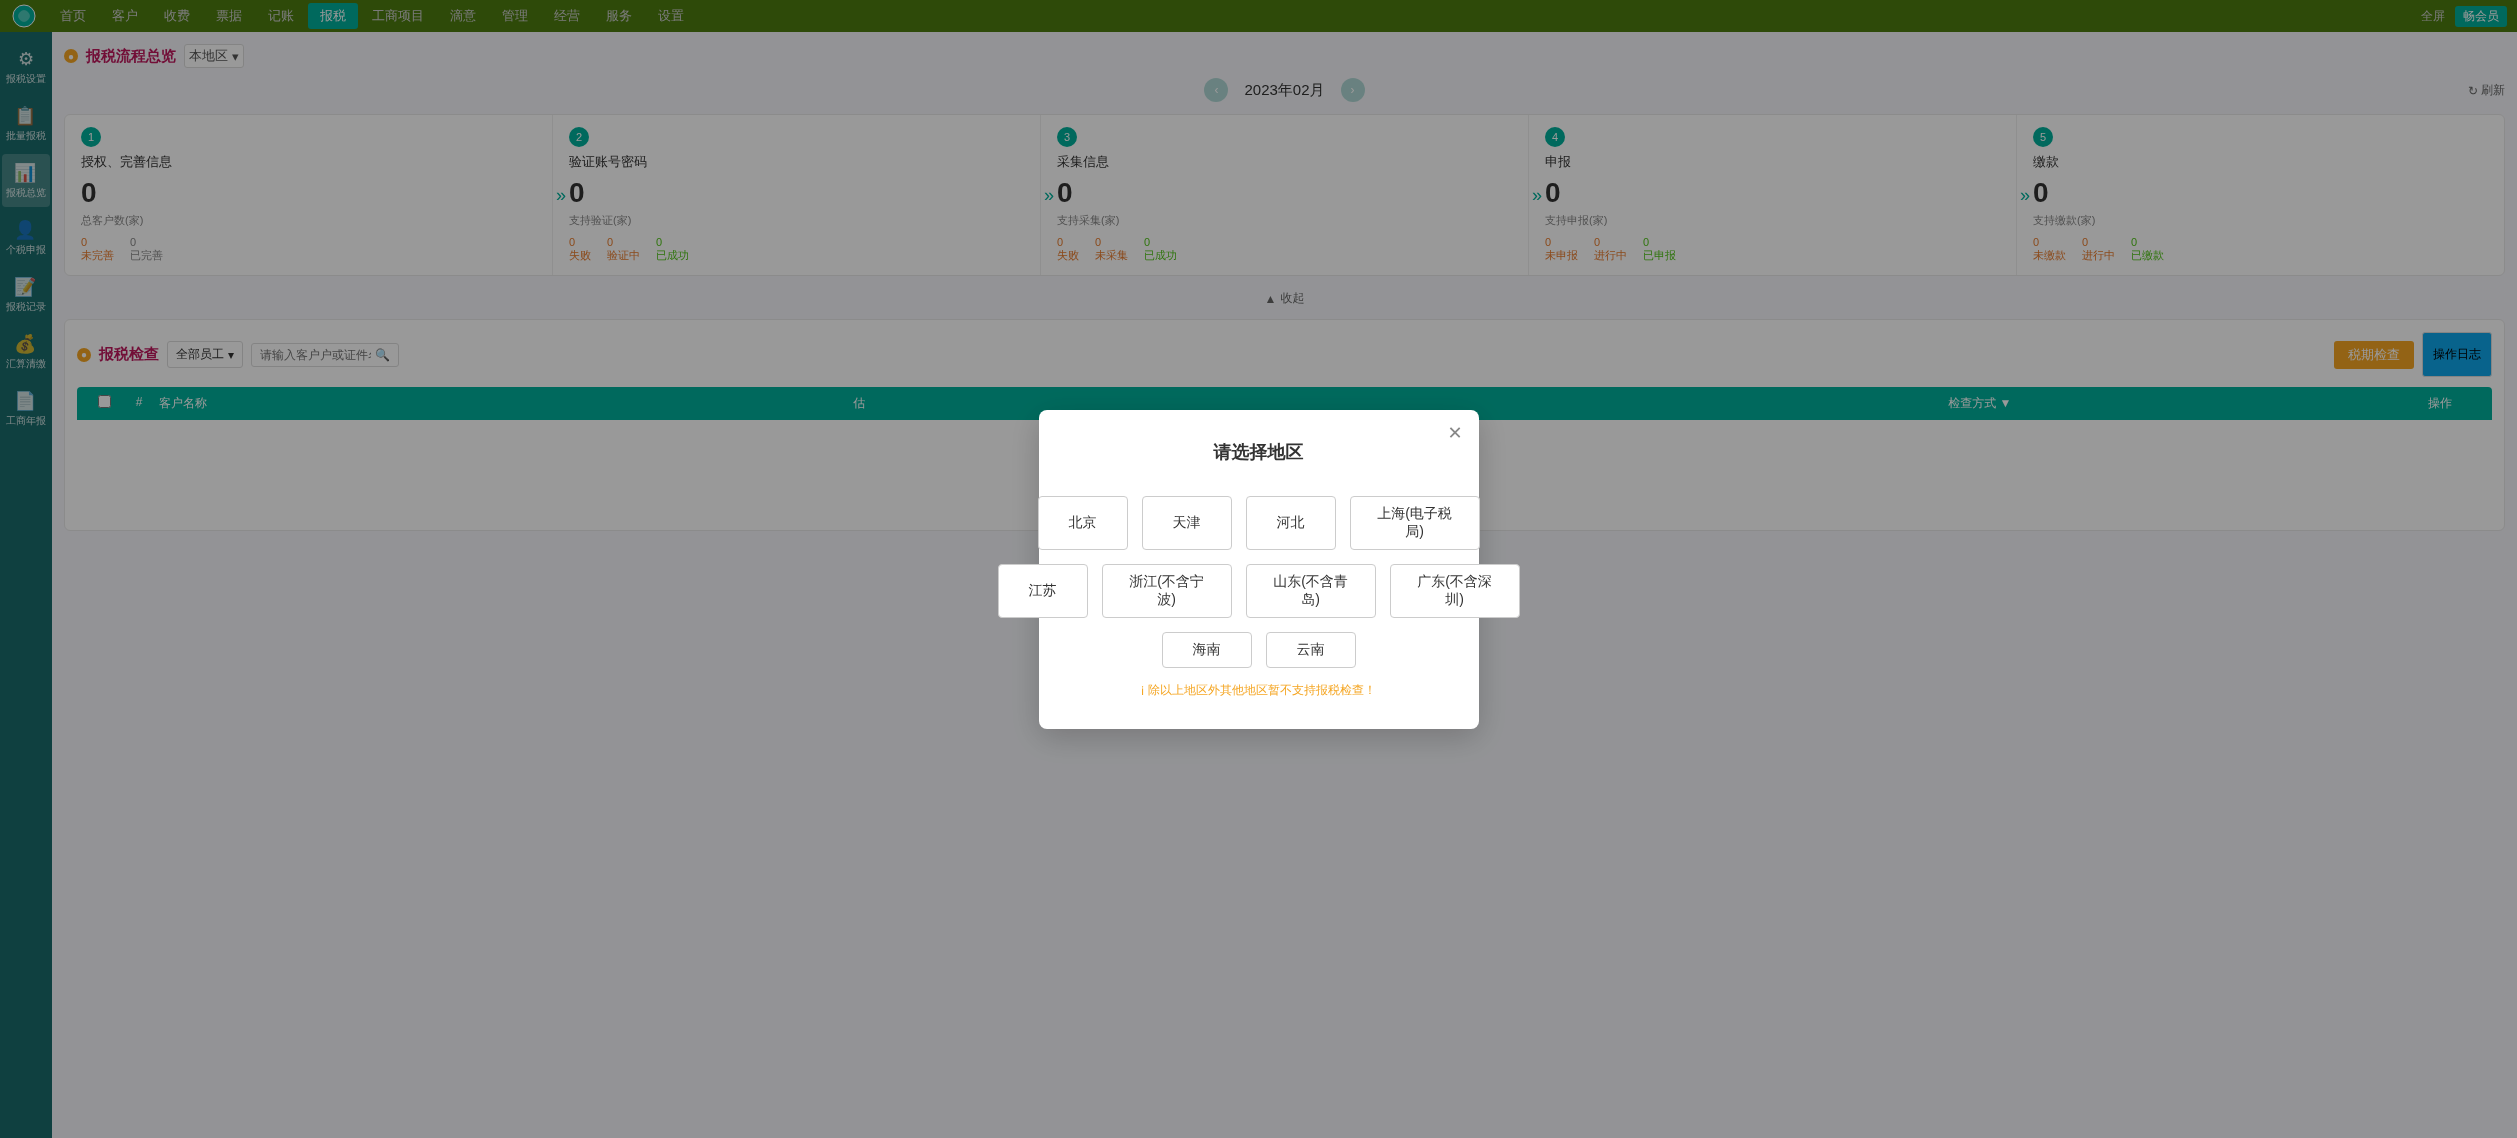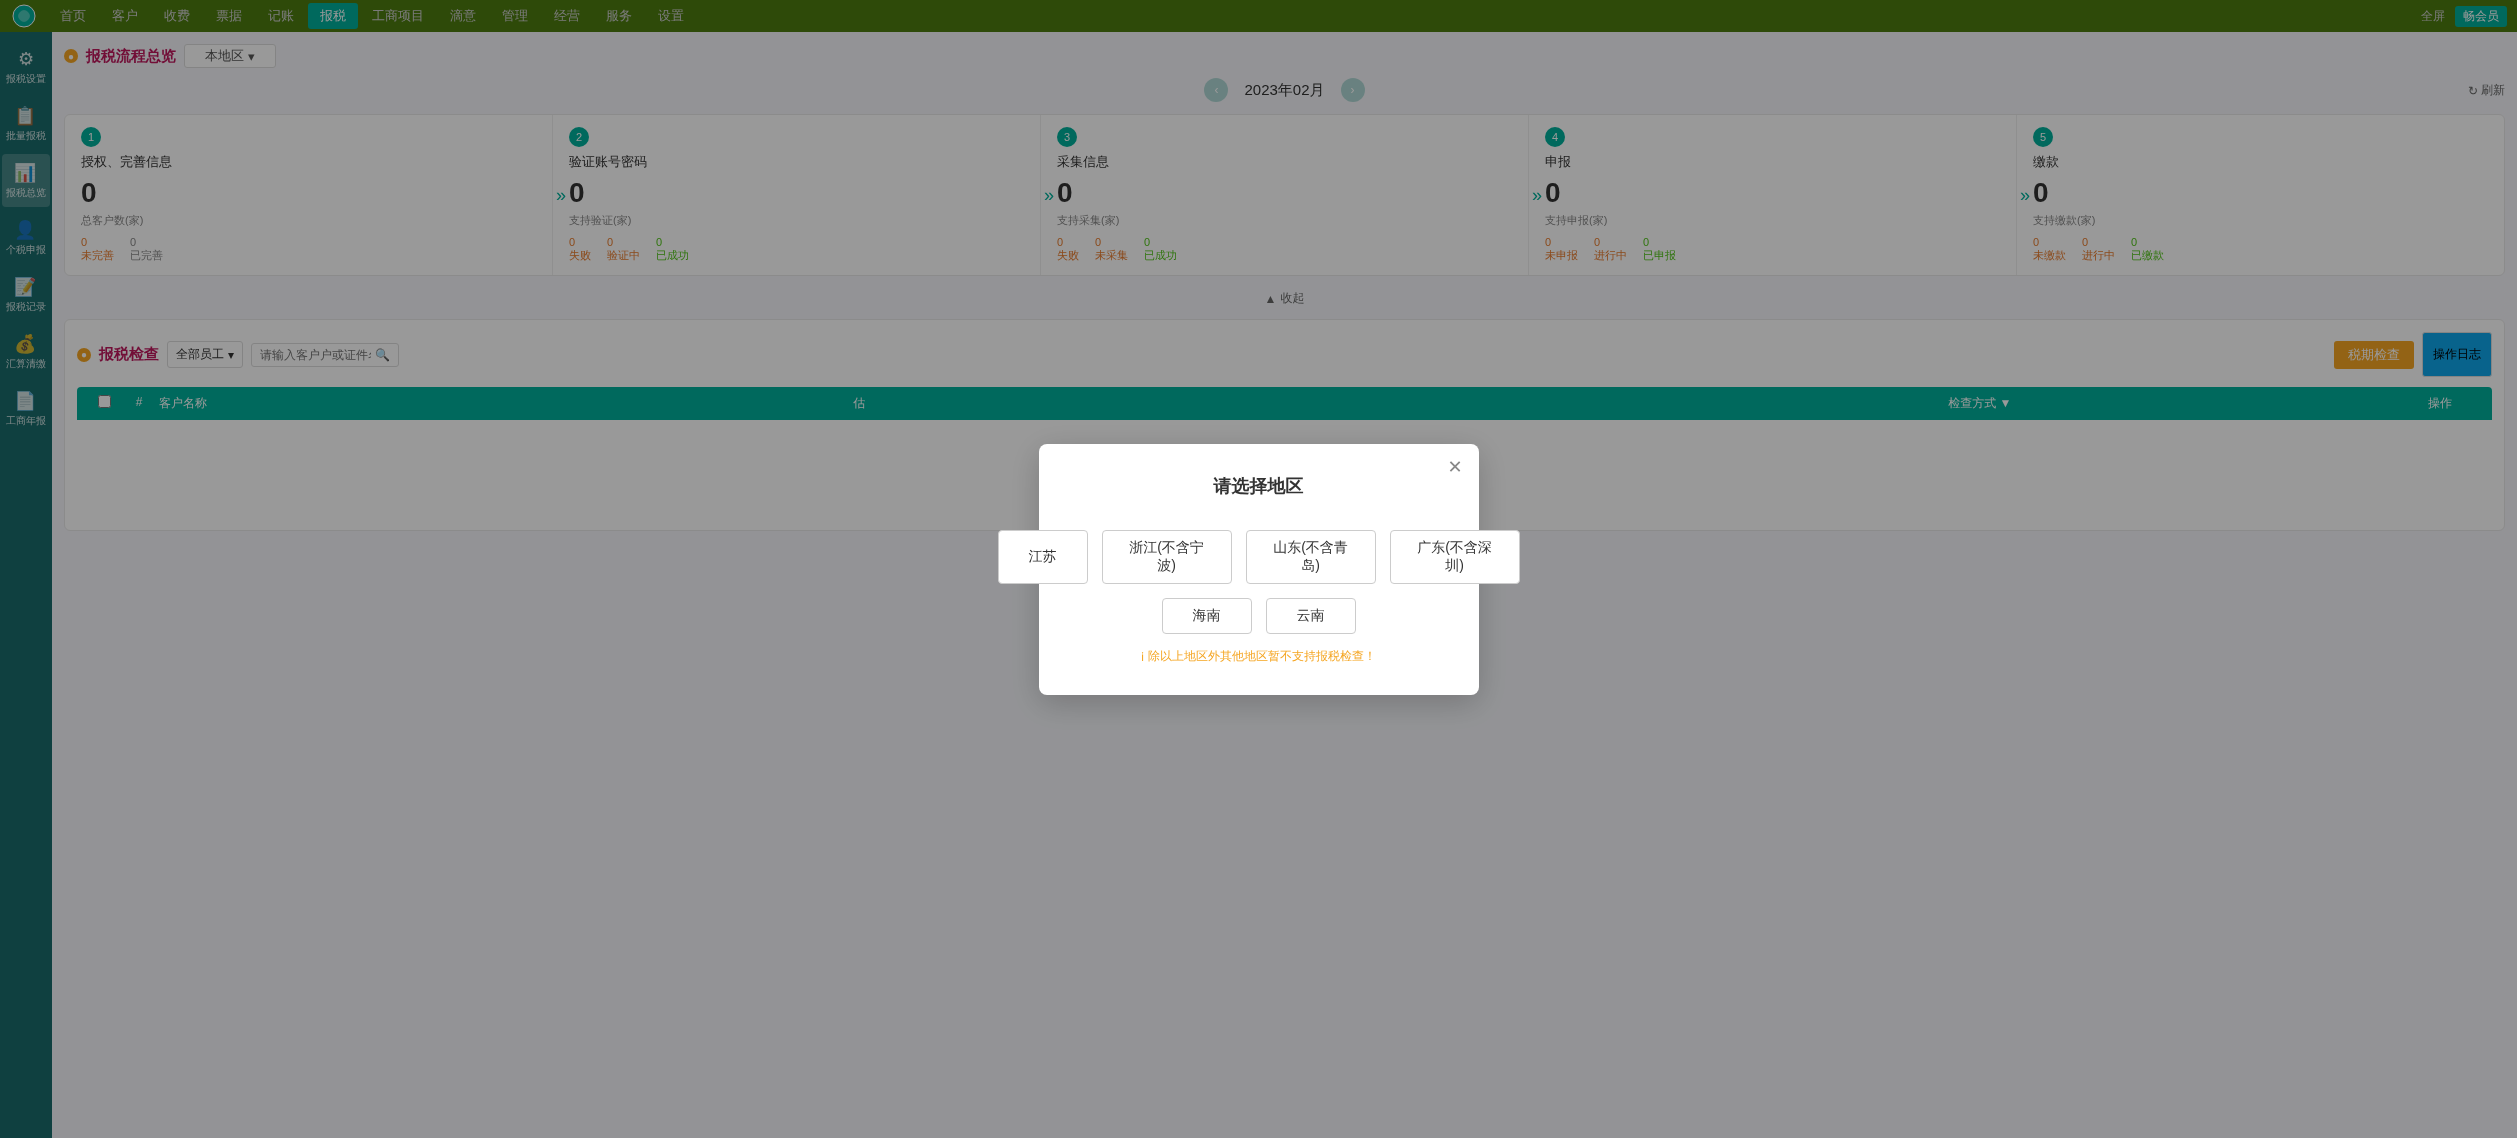--- a/index.html
+++ b/index.html
@@ -118,21 +118,21 @@
       font-size: 10px;
     }
     .region-selector {
       display: flex;
       align-items: center;
       gap: 4px;
       font-size: 13px;
       color: #555;
       cursor: pointer;
       border: 1px solid #ddd;
-      padding: 2px 20px;
+      padding: 2px 4px;
       border-radius: 3px;
       background: #fff;
     }
     .date-nav-btn {
       width: 24px;
       height: 24px;
       border-radius: 50%;
       background: #b0d8d5;
       border: none;
       cursor: pointer;
@@ -624,20 +624,26 @@
       </div>
     </div>
   </div>
 </div>
 
 <div class="overlay">
   <div class="dialog">
     <button class="dialog-close">✕</button>
     <div class="dialog-title">请选择地区</div>
 
+    <div class="region-row" id="region-row-1">
+        <button class="region-btn">北京</button>
+        <button class="region-btn">天津</button>
+        <button class="region-btn">河北</button>
+        <button class="region-btn wide">上海(电子税局)</button>
+      </div>
 
     <div class="region-row" id="region-row-2">
         <button class="region-btn">江苏</button>
         <button class="region-btn wide">浙江(不含宁波)</button>
         <button class="region-btn wide">山东(不含青岛)</button>
         <button class="region-btn wide">广东(不含深圳)</button>
       </div>
 
     <div class="region-row" id="region-row-3">
         <button class="region-btn">海南</button>

